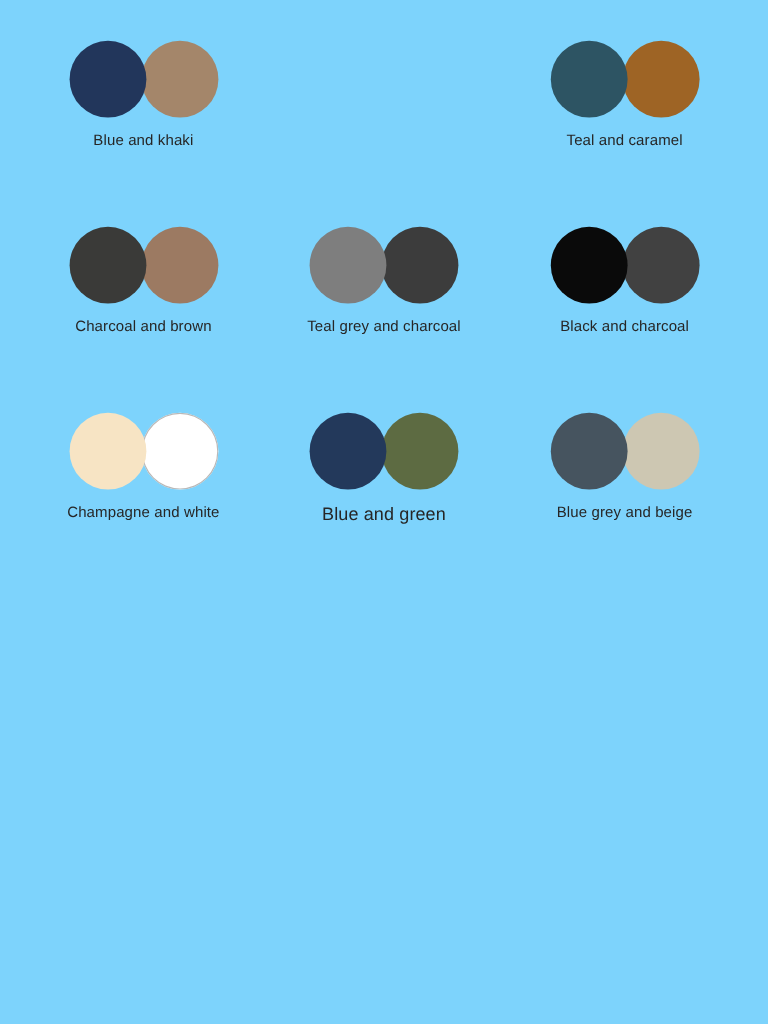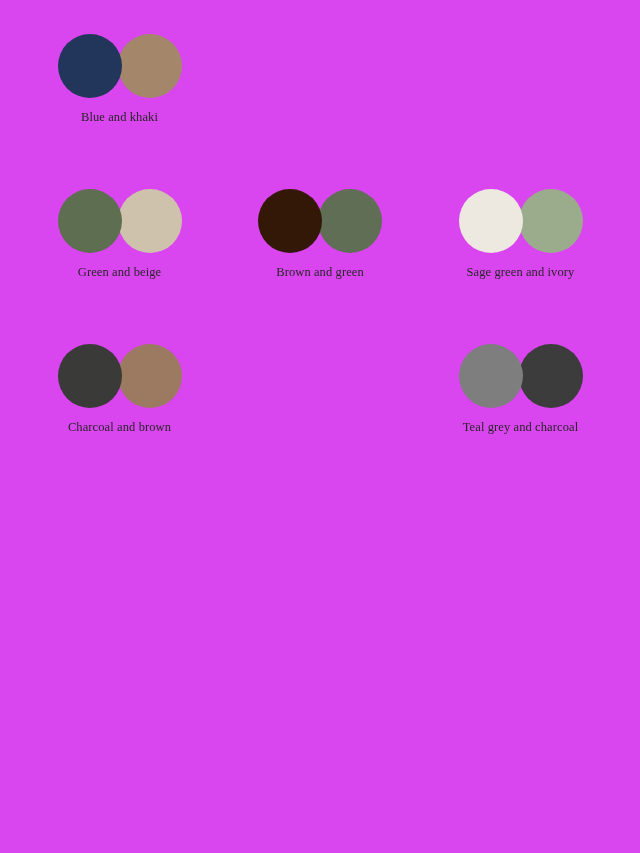--- a/index.html
+++ b/index.html
@@ -72,62 +72,76 @@
     white-space: nowrap;
     letter-spacing: 0.1px;
   }
   .pair-label.lg {
     font-size: 15px;
   }
 </style>
 </head>
 <body>
 
-<div id="palette-board" style="background: #d946ef; font-family: Liberation Serif, serif;">
+<div id="palette-board" style="background: #7dd3fc;">
     <div class="palette-row">
       <div class="palette-cell">
         <div class="swatch-pair">
           <div class="swatch left" style="background: rgb(34, 54, 91);"></div>
           <div class="swatch right" style="background: rgb(164, 134, 106);"></div>
         </div>
         <div class="pair-label">Blue and khaki</div>
       </div>
-    </div>
-    <div class="palette-row">
       <div class="palette-cell">
         <div class="swatch-pair">
-          <div class="swatch left" style="background: rgb(93, 110, 81);"></div>
-          <div class="swatch right" style="background: rgb(207, 194, 172);"></div>
+          <div class="swatch left" style="background: rgb(45, 84, 99);"></div>
+          <div class="swatch right" style="background: rgb(158, 100, 37);"></div>
         </div>
-        <div class="pair-label">Green and beige</div>
-      </div>
-      <div class="palette-cell">
-        <div class="swatch-pair">
-          <div class="swatch left" style="background: rgb(51, 24, 8);"></div>
-          <div class="swatch right" style="background: rgb(95, 110, 84);"></div>
-        </div>
-        <div class="pair-label">Brown and green</div>
-      </div>
-      <div class="palette-cell">
-        <div class="swatch-pair">
-          <div class="swatch left" style="background: rgb(237, 233, 224);"></div>
-          <div class="swatch right" style="background: rgb(155, 172, 140);"></div>
-        </div>
-        <div class="pair-label">Sage green and ivory</div>
+        <div class="pair-label">Teal and caramel</div>
       </div>
     </div>
     <div class="palette-row">
       <div class="palette-cell">
         <div class="swatch-pair">
           <div class="swatch left" style="background: rgb(58, 58, 56);"></div>
           <div class="swatch right" style="background: rgb(156, 122, 98);"></div>
         </div>
         <div class="pair-label">Charcoal and brown</div>
       </div>
       <div class="palette-cell">
         <div class="swatch-pair">
           <div class="swatch left" style="background: rgb(126, 126, 126);"></div>
           <div class="swatch right" style="background: rgb(60, 60, 60);"></div>
         </div>
         <div class="pair-label">Teal grey and charcoal</div>
       </div>
+      <div class="palette-cell">
+        <div class="swatch-pair">
+          <div class="swatch left" style="background: rgb(10, 10, 10);"></div>
+          <div class="swatch right" style="background: rgb(65, 65, 65);"></div>
+        </div>
+        <div class="pair-label">Black and charcoal</div>
+      </div>
+    </div>
+    <div class="palette-row">
+      <div class="palette-cell">
+        <div class="swatch-pair">
+          <div class="swatch left" style="background: rgb(247, 228, 196);"></div>
+          <div class="swatch right outlined" style="background: rgb(255, 255, 255);"></div>
+        </div>
+        <div class="pair-label">Champagne and white</div>
+      </div>
+      <div class="palette-cell">
+        <div class="swatch-pair">
+          <div class="swatch left" style="background: rgb(35, 57, 91);"></div>
+          <div class="swatch right" style="background: rgb(93, 107, 66);"></div>
+        </div>
+        <div class="pair-label lg">Blue and green</div>
+      </div>
+      <div class="palette-cell">
+        <div class="swatch-pair">
+          <div class="swatch left" style="background: rgb(70, 84, 95);"></div>
+          <div class="swatch right" style="background: rgb(205, 199, 178);"></div>
+        </div>
+        <div class="pair-label">Blue grey and beige</div>
+      </div>
     </div>
   </div>
 
 </body></html>

